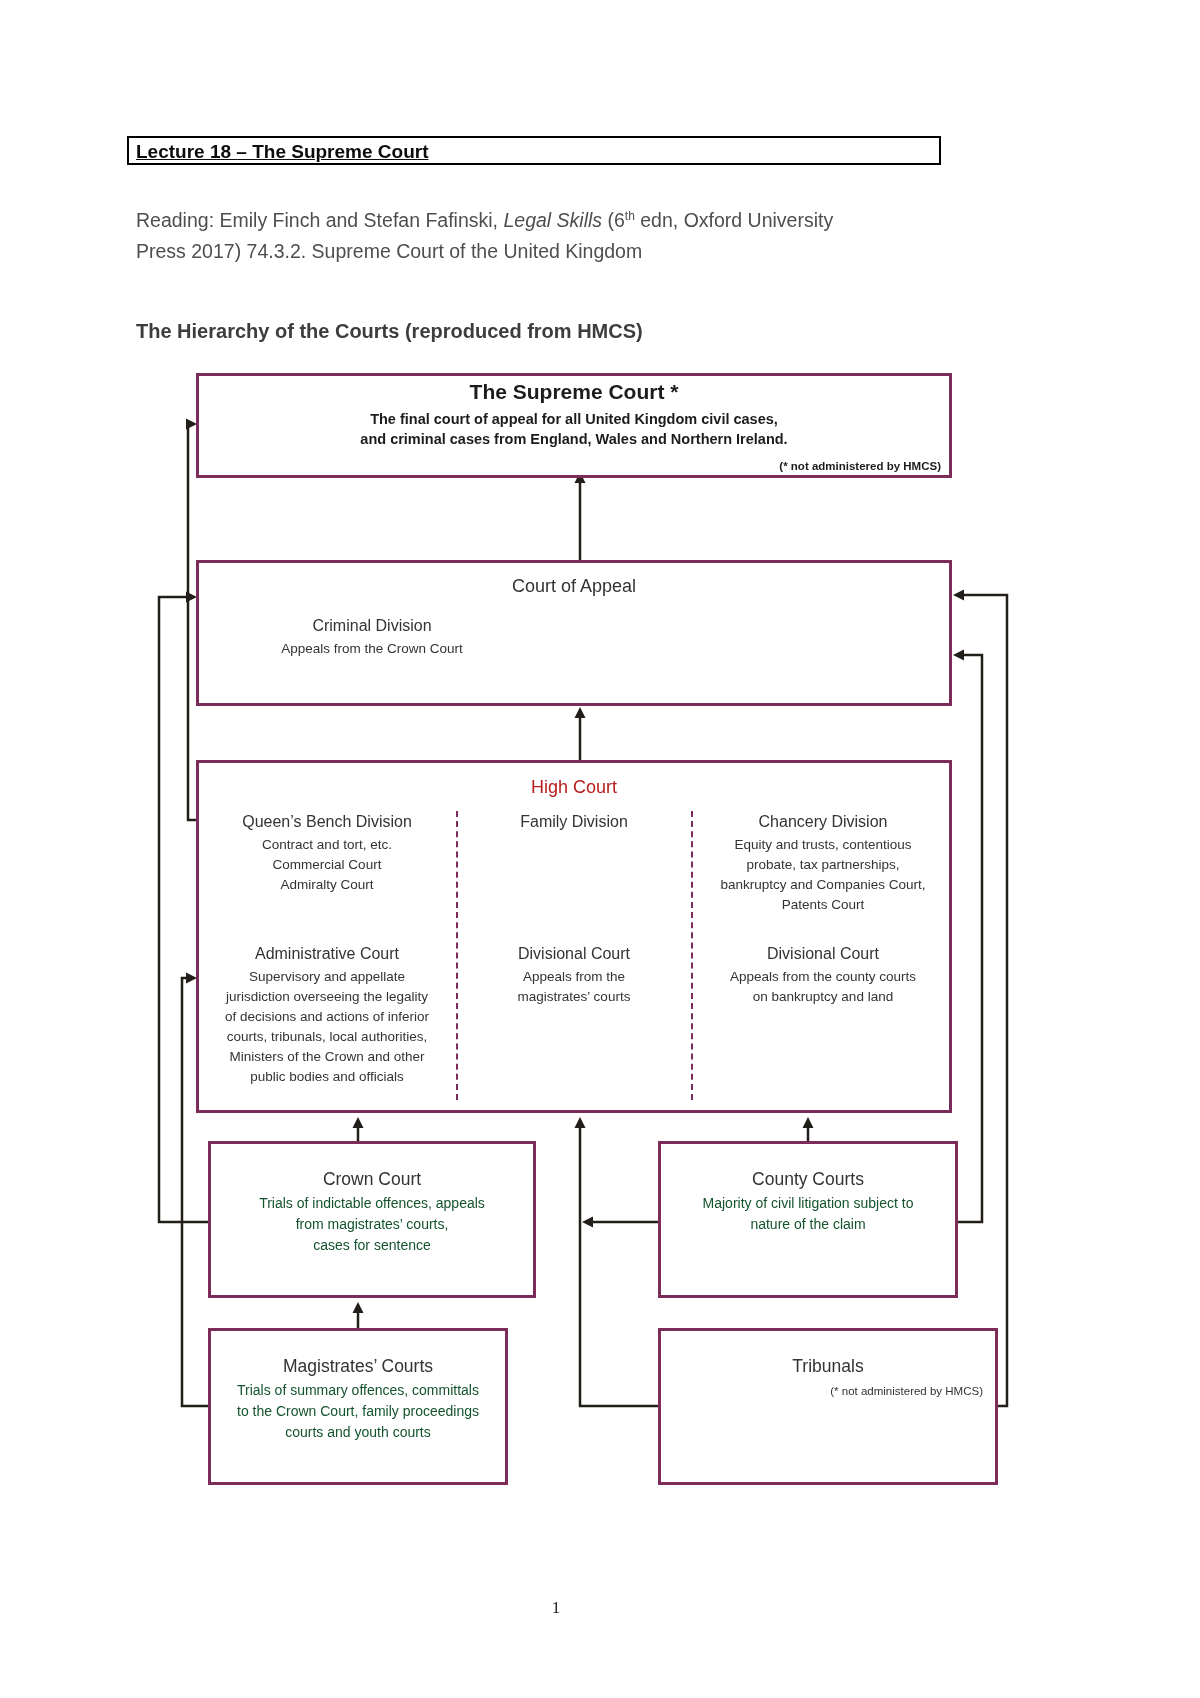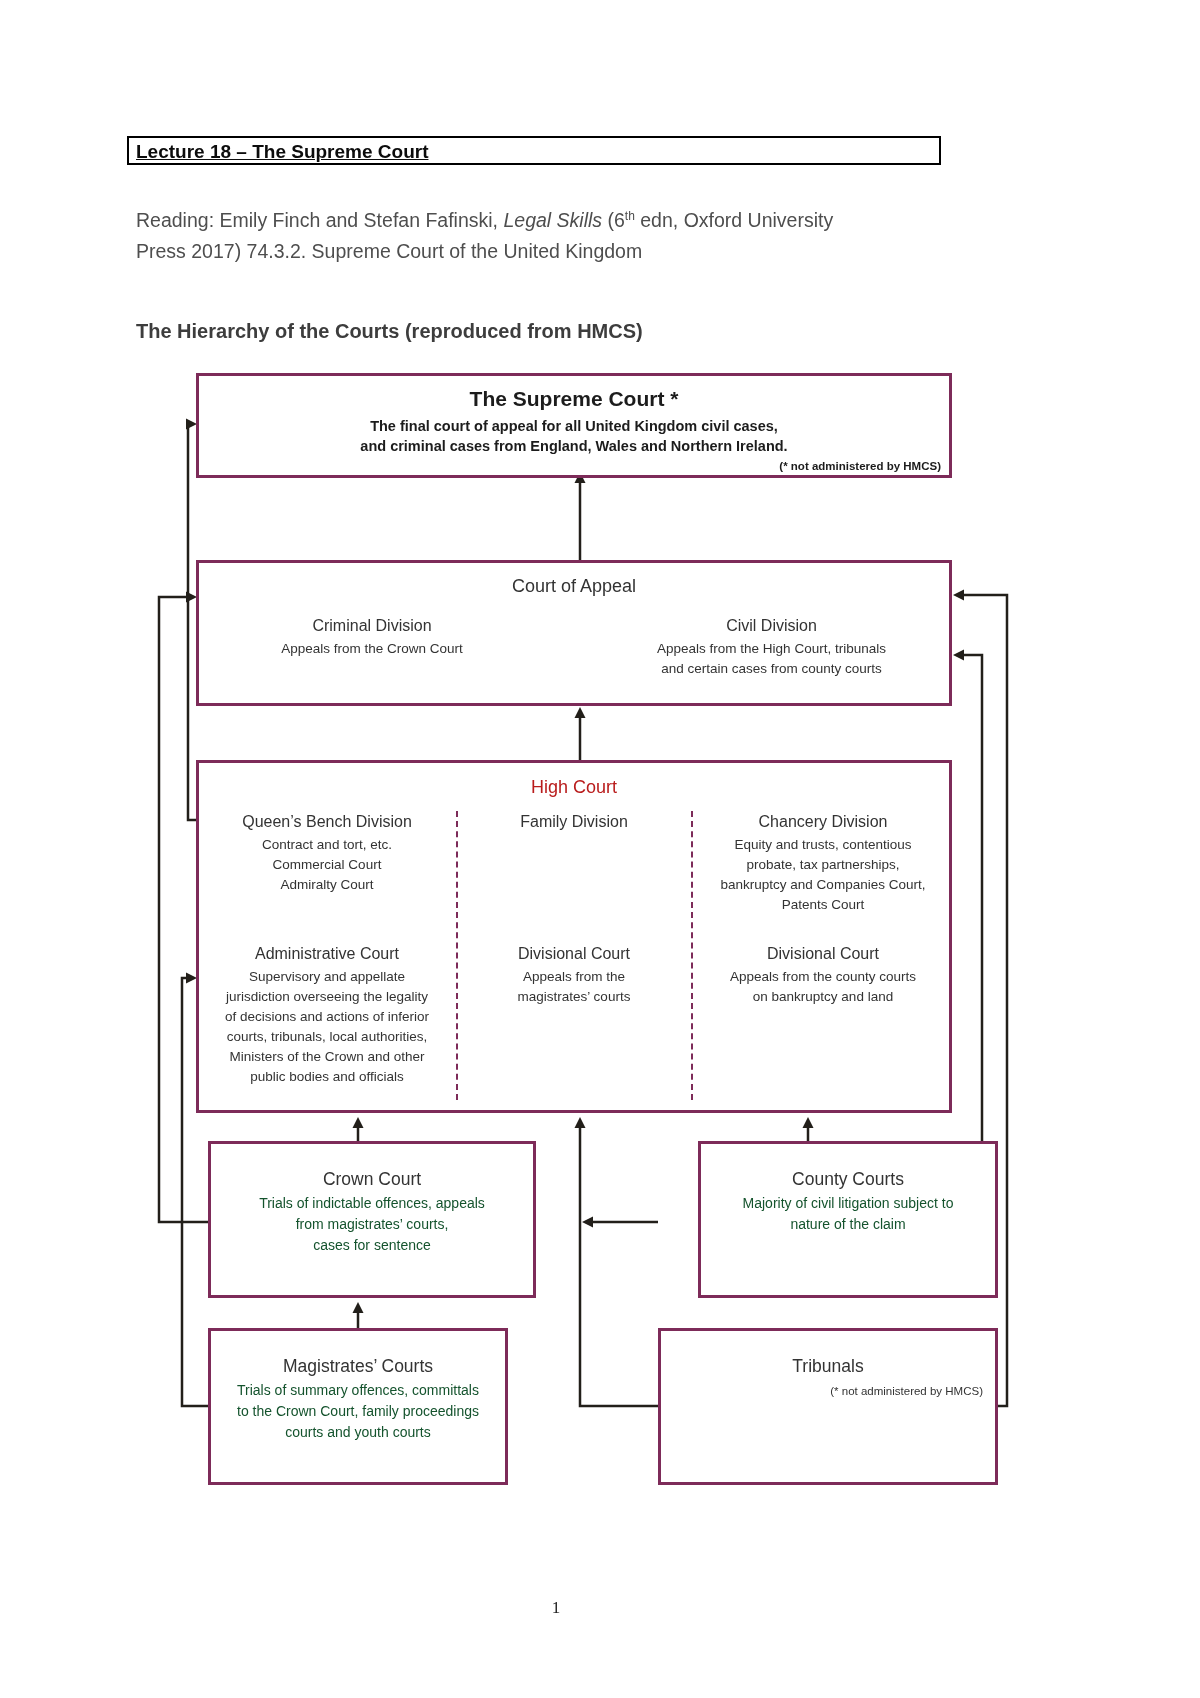--- a/index.html
+++ b/index.html
@@ -23,21 +23,21 @@
   
   svg.connectors{position:absolute;left:0;top:0;pointer-events:none;}
   svg.connectors line, svg.connectors polyline{stroke:#221f1a;stroke-width:2.5;fill:none;}
   svg.connectors polygon{fill:#221f1a;stroke:none;}
 
   
   .court-box{position:absolute;border:3px solid #7d2b59;background:#fff;
         box-sizing:border-box;color:#2d2d2d;}
 
   #sc-box{left:196px;top:373px;width:756px;height:105px;text-align:center;}
-  .sc-title{font-size:21px;font-weight:bold;margin-top:11px;color:#1c1c1c;}
+  .sc-title{font-size:21px;font-weight:bold;margin-top:4px;color:#1c1c1c;}
   .sc-desc{font-size:14.5px;font-weight:bold;line-height:20px;margin-top:5px;
         white-space:pre-line;color:#1c1c1c;}
   .sc-note{position:absolute;right:8px;bottom:3px;font-size:11.5px;font-weight:bold;color:#1c1c1c;}
 
   #coa-box{left:196px;top:560px;width:756px;height:146px;}
   .coa-title{text-align:center;font-size:18px;margin-top:13px;color:#333;}
   .coa-col{position:absolute;top:54px;text-align:center;}
   #coa-criminal{left:28px;width:290px;}
   #coa-civil{left:415px;width:315px;}
   .div-title{font-size:16px;margin-bottom:4px;color:#333;}
@@ -48,21 +48,21 @@
   .hc-divider{position:absolute;top:48px;bottom:10px;width:0;border-left:2px dashed #7d2b59;}
   #hc-div-1{left:257px;} #hc-div-2{left:492px;}
   .hc-col{position:absolute;top:50px;text-align:center;height:290px;}
   #hc-col-0{left:8px;width:240px;}
   #hc-col-1{left:267px;width:216px;}
   #hc-col-2{left:502px;width:244px;}
   .hc-bottom{position:absolute;top:132px;left:0;right:0;}
 
   .small-box{text-align:center;}
   #crown-box{left:208px;top:1141px;width:328px;height:157px;}
-  #county-box{left:658px;top:1141px;width:300px;height:157px;margin-left:40px;}
+  #county-box{left:658px;top:1141px;width:300px;height:157px;}
   #mag-box{left:208px;top:1328px;width:300px;height:157px;}
   #trib-box{left:658px;top:1328px;width:340px;height:157px;}
   .small-title{font-size:17.5px;margin-top:25px;color:#333;}
   .small-desc{font-size:14px;line-height:21px;margin-top:3px;white-space:pre-line;color:#14532d;}
   .trib-note{text-align:right;padding-right:12px;font-size:11.5px;margin-top:8px;color:#333;}
 
   .page-number{position:absolute;left:536px;top:1598px;width:40px;text-align:center;
         font-size:17px;color:#222;font-family:"Liberation Serif", serif;}
 </style>
 </head>
@@ -149,25 +149,20 @@
     <div class="sc-desc">The final court of appeal for all United Kingdom civil cases,
 and criminal cases from England, Wales and Northern Ireland.</div>
     <div class="sc-note">(* not administered by HMCS)</div>
   </div>
 
   <div class="court-box" id="coa-box">
     <div class="coa-title">Court of Appeal</div>
     <div class="coa-col" id="coa-criminal">
       <div class="div-title">Criminal Division</div>
       <div class="div-desc">Appeals from the Crown Court</div>
-    </div>
-    <div class="coa-col" id="coa-civil">
-      <div class="div-title">Civil Division</div>
-      <div class="div-desc">Appeals from the High Court, tribunals
-and certain cases from county courts</div>
     </div>
   </div>
 
   <div class="court-box" id="hc-box">
     <div class="hc-title">High Court</div>
     <div class="hc-divider" id="hc-div-1"></div>
     <div class="hc-divider" id="hc-div-2"></div>
 
     <div class="hc-col" id="hc-col-0">
       <div class="div-title">Queen’s Bench Division</div>

